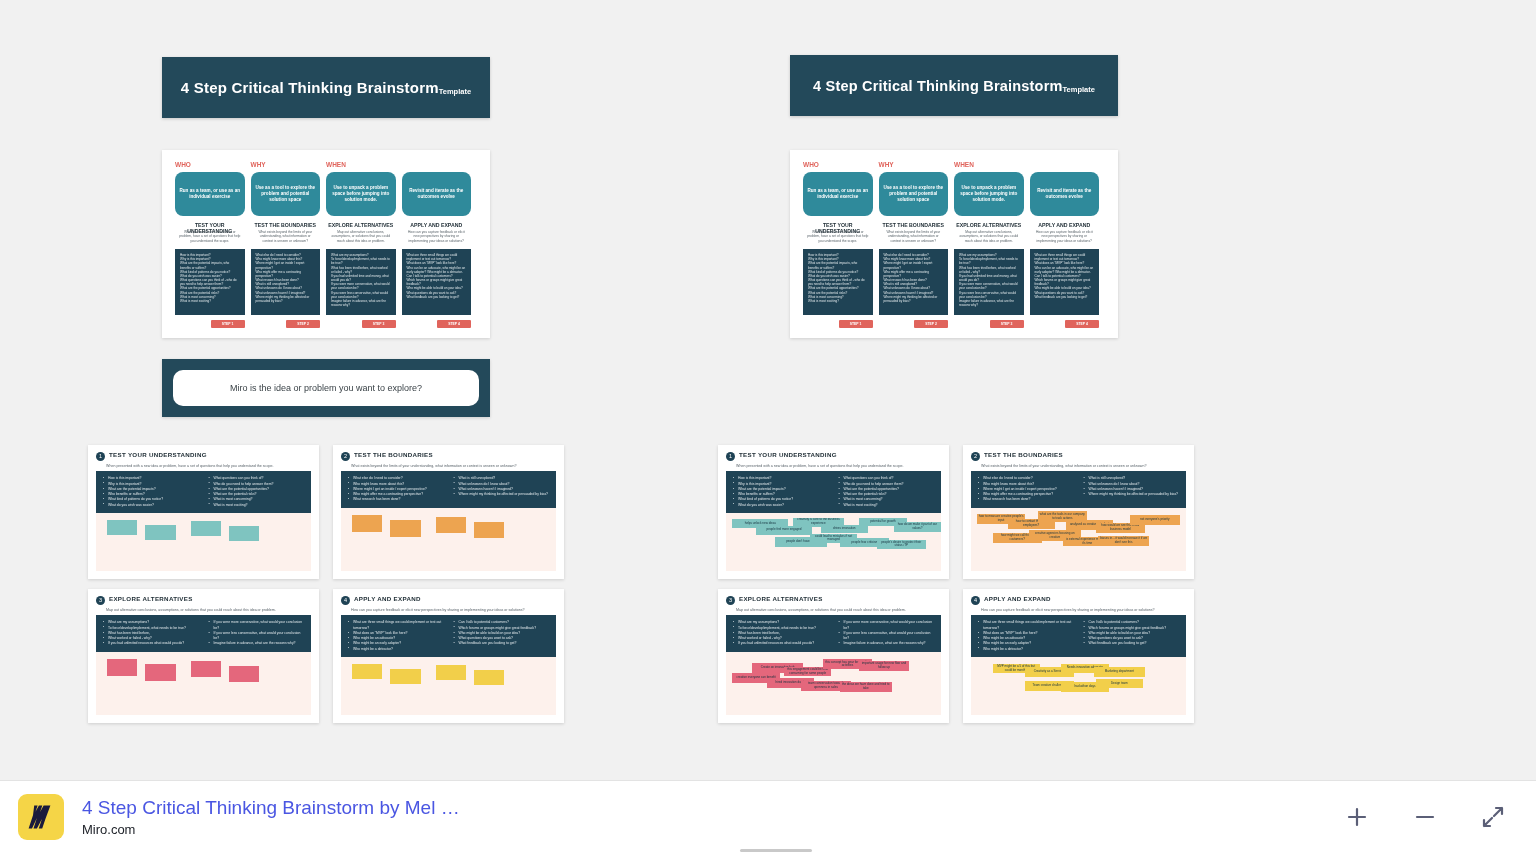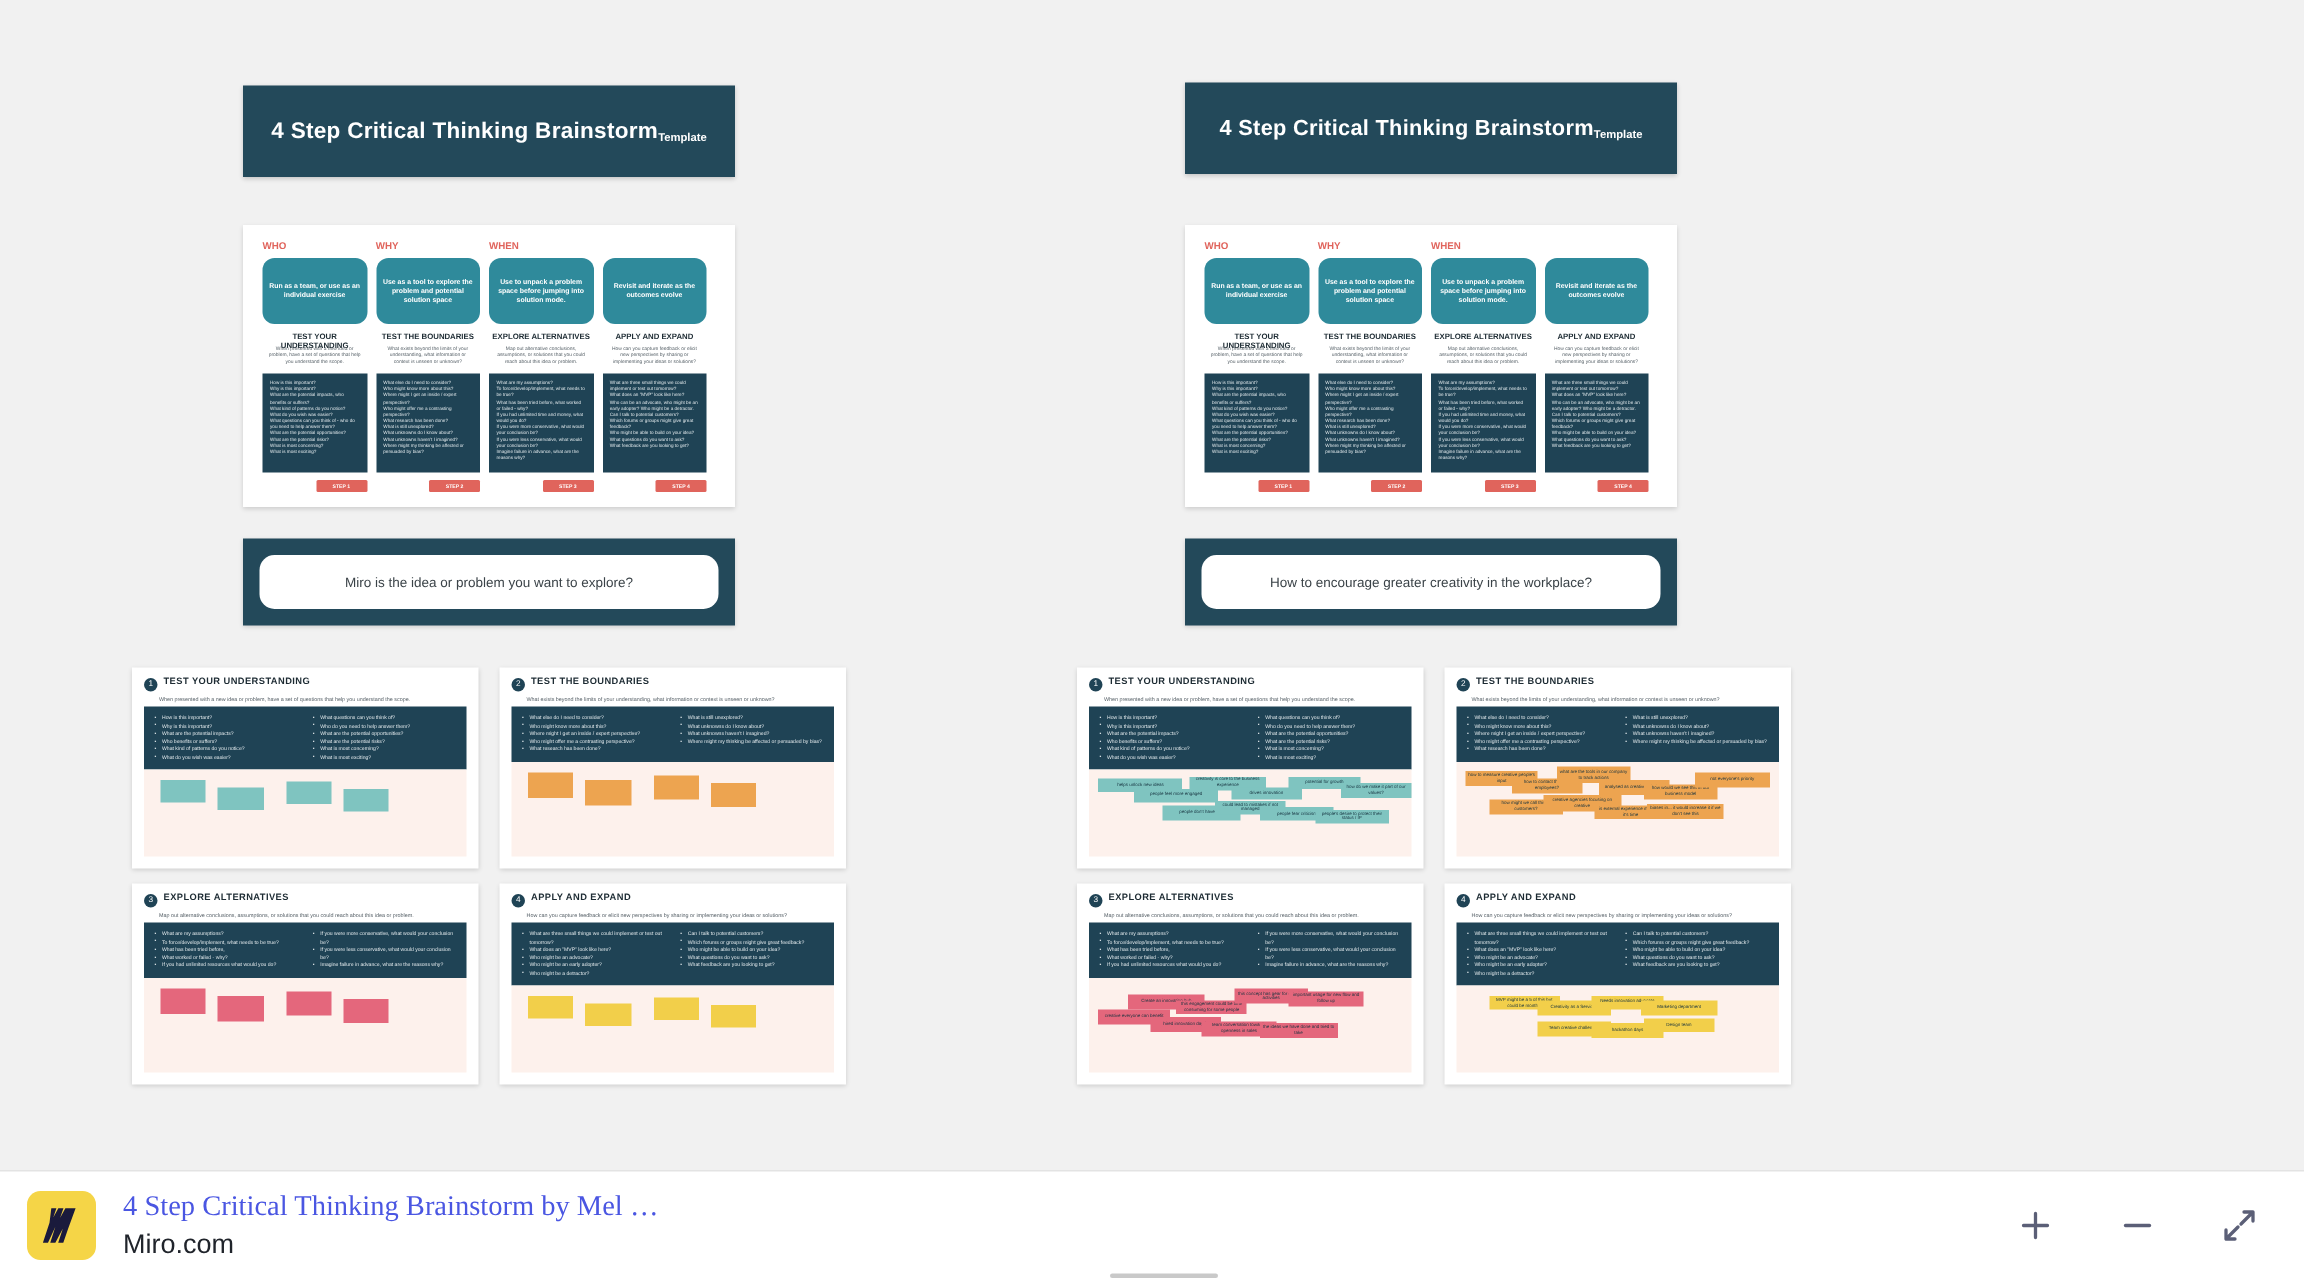--- a/index.html
+++ b/index.html
@@ -50,22 +50,22 @@
   .step-body { margin:0 8px 8px 8px; background:#fdf1ec; flex:1; position:relative; }
   .note { position:absolute; display:flex; align-items:center; justify-content:center; text-align:center;
           font-size:3px; line-height:1.25; color:#17333f; padding:1px; overflow:hidden; }
 
   
   .bottombar { position:absolute; left:0; top:780px; width:1536px; height:72px; background:#fff;
                border-top:1px solid #e3e3e3; display:flex; align-items:center; }
   .favicon { width:46px; height:46px; margin-left:18px; background:#f5d547; border-radius:9px;
              display:flex; align-items:center; justify-content:center; flex:none; }
   .meta { margin-left:18px; display:flex; flex-direction:column; gap:3px; }
-  .meta .ttl { color:#4a56e2; font-size:19px;font-family:Liberation Serif, serif; }
-  .meta .dom { color:#20242b; font-size:18px; }
+  .meta .ttl { color:#4a56e2; font-size:19px; }
+  .meta .dom { color:#20242b; font-size:13px; }
   .ctrls { margin-left:auto; display:flex; align-items:center; gap:34px; margin-right:26px; }
   .ctrl { width:34px; height:34px; display:flex; align-items:center; justify-content:center;
           color:#5b5f77; cursor:pointer; }
   .scrollhint { position:absolute; left:740px; top:849px; width:72px; height:3px; background:#c9c9c9; border-radius:2px;}
 </style>
 </head>
 <body>
 
 <div class="canvas">
     <div class="banner" style="left:162px; top:57px; width:328px; height:61px;">
@@ -213,25 +213,20 @@
           <li>What are three small things we could implement or test out tomorrow?</li>
           <li>What does an "MVP" look like here?</li>
           <li>Who can be an advocate, who might be an early adopter? Who might be a detractor. Can I talk to potential customers?</li>
           <li>Which forums or groups might give great feedback?</li>
           <li>Who might be able to build on your idea?</li>
           <li>What questions do you want to ask?</li>
           <li>What feedback are you looking to get?</li>
         </ul>
       </div>
       <div class="stepBtn" style="position:absolute; left:275px; top:170px; width:34px; height:8px; font-size:3.4px; border-radius:1px;">STEP 4</div>
-    </div>
-    <div class="qcard" style="left:790px; top:359px; width:328px; height:58px;">
-      <div class="inner">
-        <div class="qtext">How to encourage greater creativity in the workplace?</div>
-      </div>
     </div>
     <div class="step" style="left:88px; top:445px; width:231px; height:134px; display:flex; flex-direction:column;">
       <div class="step-head">
         <div class="step-num">1</div>
         <div class="step-title">TEST YOUR UNDERSTANDING</div>
       </div>
       <div class="step-sub">When presented with a new idea or problem, have a set of questions that help you understand the scope.</div>
       <div class="step-q">
         <ul>
           <li>How is this important?</li>

